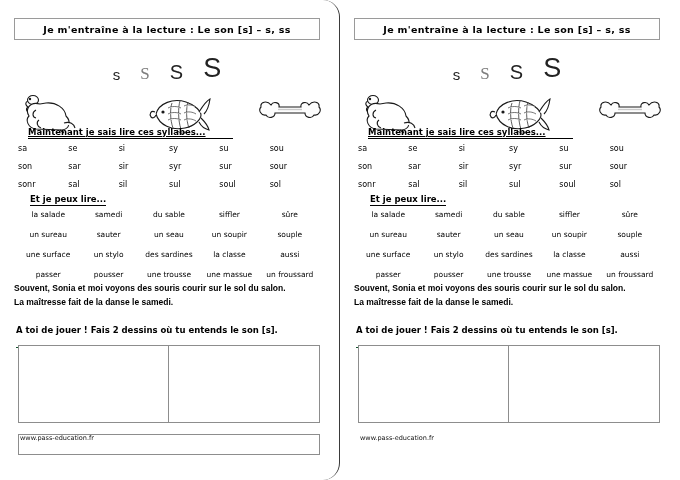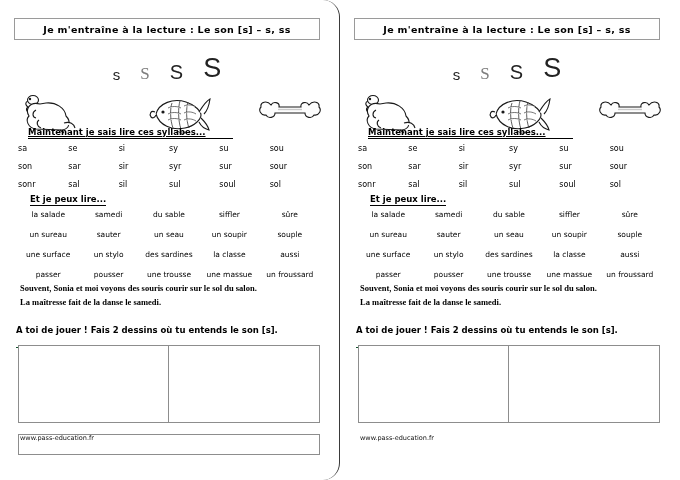--- a/index.html
+++ b/index.html
@@ -152,25 +152,25 @@
     grid-template-columns: repeat(5, 1fr);
     row-gap: 11px;
     font-size: 7.5px;
     font-family: "DejaVu Sans", sans-serif;
   }
   .word-grid span { text-align: center; }
 
   
   .sentences {
     position: absolute;
-    left: 6px;
+    left: 0;
     top: 281px;
     width: 304px;
     font-size: 8.5px;
-    font-family: Liberation Serif, serif;
+    font-family: Liberation Sans, sans-serif;
     font-weight: bold;
     line-height: 14px;
   }
   .sentences div { white-space: nowrap; }
 
   
   .task {
     position: absolute;
     left: 2px;
     top: 325px;

